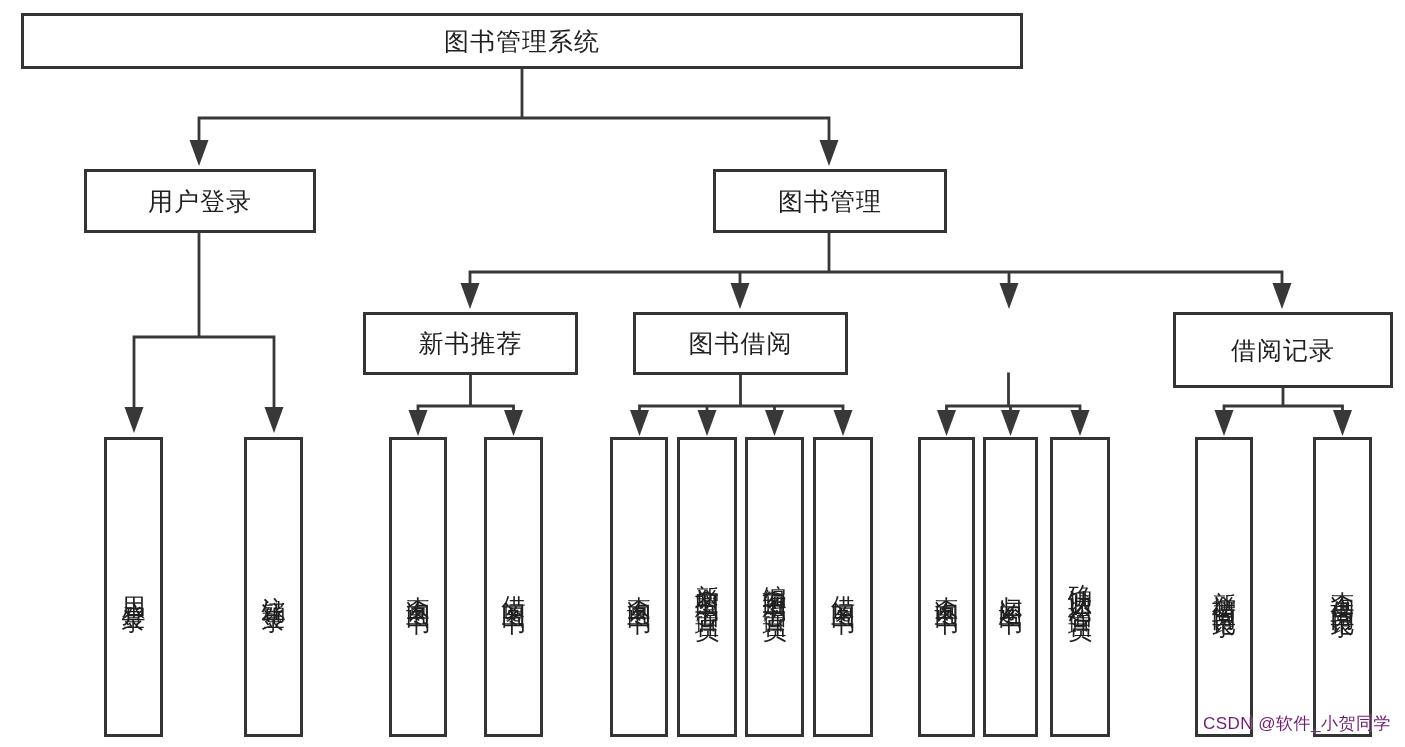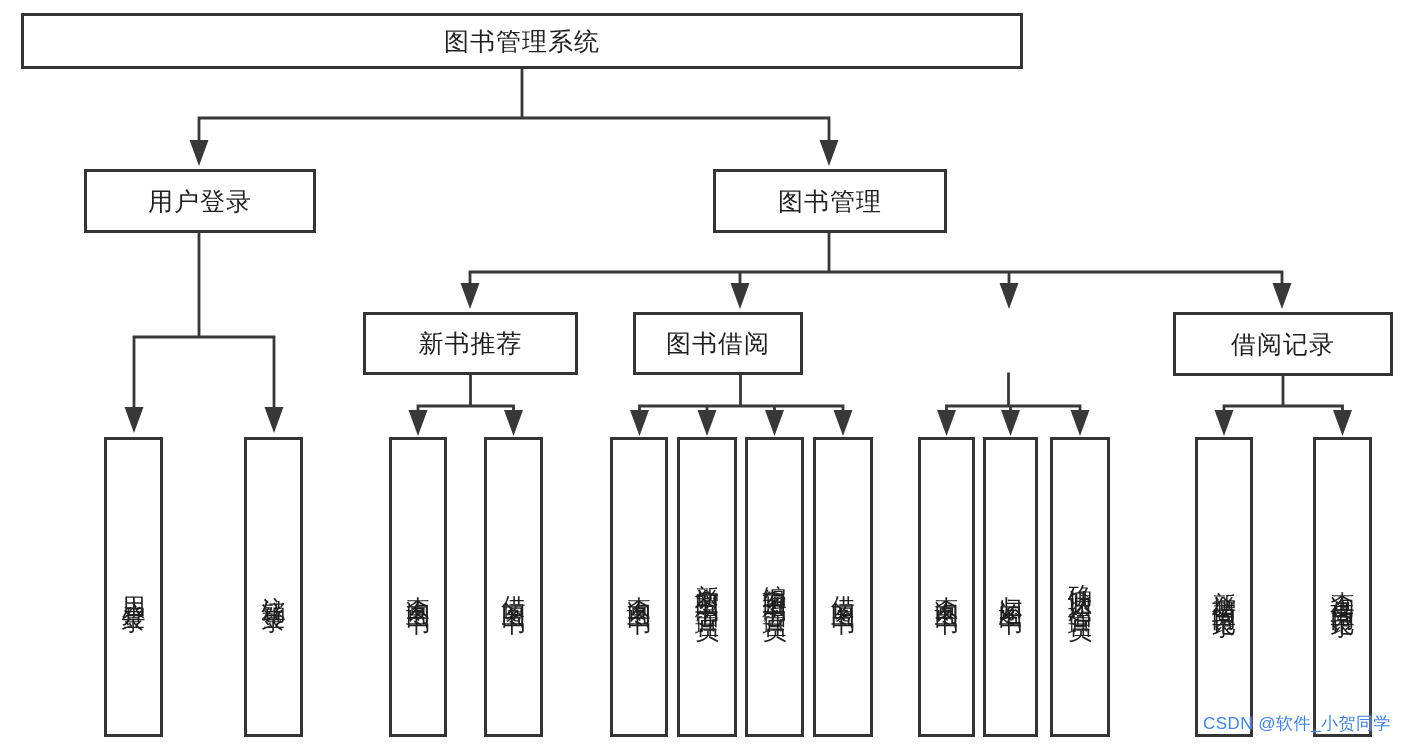--- a/index.html
+++ b/index.html
@@ -30,21 +30,21 @@
     font-size:24px;
     letter-spacing:5px;
     line-height:1;
   }
   .watermark {
     position:absolute;
     top:712px; right:14px;
     z-index:6;
     font-size:17px;
     letter-spacing:0.5px;
-    color:#3b82f6;
+    color:#701a75;
     text-shadow:0 0 3px rgba(255,255,255,0.9);
     white-space:nowrap;
   }
 </style>
 </head>
 <body>
 
 <div class="stage">
 
   <svg class="wires" width="1405" height="747" viewBox="0 0 1405 747">
@@ -89,22 +89,22 @@
       <use href="#ah" x="1342.5" y="410"></use>
     </g>
   </svg>
 
   <div class="node h" style="left:21px;top:13px;width:1002px;height:56px">图书管理系统</div>
 
   <div class="node h" style="left:84px;top:169px;width:232px;height:64px">用户登录</div>
   <div class="node h" style="left:363px;top:312px;width:215px;height:63px">新书推荐</div>
 
   <div class="node h" style="left:713px;top:169px;width:234px;height:64px">图书管理</div>
-  <div class="node h" style="left:633px;top:312px;width:170px;height:63px">图书借阅</div>
-  <div class="node h" style="left:1173px;top:312px;width:220px;height:64px">借阅记录</div>
+  <div class="node h" style="left:633px;top:312px;width:215px;height:63px">图书借阅</div>
+  <div class="node h" style="left:1173px;top:312px;width:220px;height:76px">借阅记录</div>
 
   <div class="node v" style="left:104px;top:437px;width:59px;height:300px">用户登录</div>
   <div class="node v" style="left:244px;top:437px;width:59px;height:300px">注销登录</div>
 
   <div class="node v" style="left:389px;top:437px;width:58px;height:300px">查询图书</div>
   <div class="node v" style="left:484px;top:437px;width:59px;height:300px">借阅图书</div>
 
   <div class="node v" style="left:610px;top:437px;width:58px;height:300px">查询图书</div>
   <div class="node v" style="left:677px;top:437px;width:60px;height:300px">新增图书（管理员）</div>
   <div class="node v" style="left:745px;top:437px;width:59px;height:300px">编辑图书（管理员）</div>

